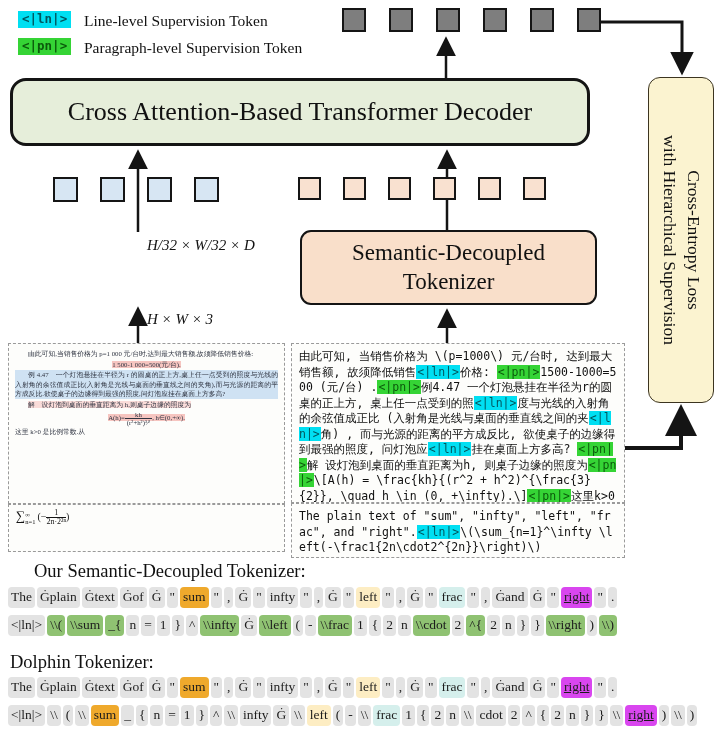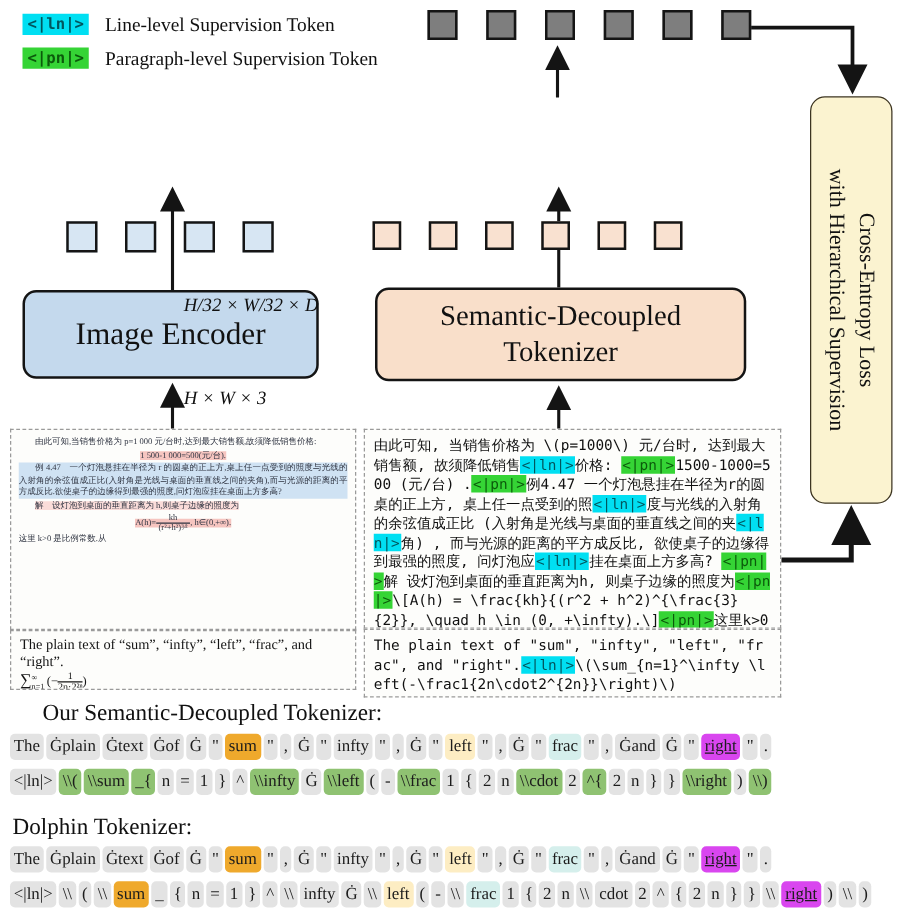--- a/index.html
+++ b/index.html
@@ -106,20 +106,23 @@
 
   <div class="squares squares-dark" style="left:342px;top:8px;">
       <div></div>
       <div></div>
       <div></div>
       <div></div>
       <div></div>
       <div></div>
     </div>
 
+  <div class="archbox decoder" style="left:10px;top:78px;width:580px;height:68px;">
+    <span>Cross Attention-Based Transformer Decoder</span>
+  </div>
 
   <div class="archbox lossbox" style="left:648px;top:77px;width:66px;height:326px;">
     <div class="rot">
       <div>Cross-Entropy Loss</div>
       <div>with Hierarchical Supervision</div>
     </div>
   </div>
 
   <div class="squares squares-blue" style="left:53px;top:177px;">
       <div></div>
@@ -131,43 +134,39 @@
       <div></div>
       <div></div>
       <div></div>
       <div></div>
       <div></div>
       <div></div>
     </div>
 
   <span class="dimlabel" style="left:147px;top:206px;margin-top:31px;">H/32 × W/32 × D</span>
 
-  <div class="archbox encoder" style="left:18px;top:232px;width:237px;height:71px;">
-    <span>Image Encoder</span>
-  </div>
   <div class="archbox toknzr" style="left:300px;top:230px;width:297px;height:75px;">
     <span>
       <span style="display:block;">Semantic-Decoupled</span>
       <span style="display:block;">Tokenizer</span>
     </span>
   </div>
 
   <span class="dimlabel" style="left:147px;top:311px;">H × W × 3</span>
 
   <div class="dashedbox scan" style="left:8px;top:343px;width:277px;height:161px;">
     <p class="indent">由此可知,当销售价格为 p=1 000 元/台时,达到最大销售额,故须降低销售价格:</p>
     <p class="center"><span class="hl-pink">1 500-1 000=500(元/台).</span></p>
     <p class="hl-blue indent">例 4.47　一个灯泡悬挂在半径为 r 的圆桌的正上方,桌上任一点受到的照度与光线的入射角的余弦值成正比(入射角是光线与桌面的垂直线之间的夹角),而与光源的距离的平方成反比.欲使桌子的边缘得到最强的照度,问灯泡应挂在桌面上方多高?</p>
     <p class="indent"><span class="hl-lightpink">解　设灯泡到桌面的垂直距离为 h,则桌子边缘的照度为</span></p>
     <p class="center"><span class="hl-pink"><span>A(h)=</span><span class="frac"><span class="num">kh</span><span class="den">(r²+h²)³⁄²</span></span><span>,  h∈(0,+∞).</span></span></p>
     <p>这里 k&gt;0 是比例常数.从</p>
   </div>
 
   <div class="dashedbox plainbox" style="left:8px;top:504px;width:277px;height:48px;">
-    <div>The plain text of “sum”, “infty”, “left”, “frac”, and “right”.</div>
     <div class="f">
       <span class="sig">∑</span><span class="limits">
           <span>∞</span>
           <span>n=1</span>
         </span><span>(−</span><span class="pf-frac"><span class="num">1</span><span>2n·2²ⁿ</span></span><span>)</span>
     </div>
   </div>
 
   <div class="dashedbox monopanel" style="left:291px;top:343px;width:334px;height:160px;"><span>由此可知, 当销售价格为 \(p=1000\) 元/台时, 达到最大销售额, 故须降低销售</span><span class="chip-ln">&lt;|ln|&gt;</span><span>价格: </span><span class="chip-pn">&lt;|pn|&gt;</span><span>1500-1000=500 (元/台) .</span><span class="chip-pn">&lt;|pn|&gt;</span><span>例4.47 一个灯泡悬挂在半径为r的圆桌的正上方, 桌上任一点受到的照</span><span class="chip-ln">&lt;|ln|&gt;</span><span>度与光线的入射角的余弦值成正比 (入射角是光线与桌面的垂直线之间的夹</span><span class="chip-ln">&lt;|ln|&gt;</span><span>角) , 而与光源的距离的平方成反比, 欲使桌子的边缘得到最强的照度, 问灯泡应</span><span class="chip-ln">&lt;|ln|&gt;</span><span>挂在桌面上方多高? </span><span class="chip-pn">&lt;|pn|&gt;</span><span>解 设灯泡到桌面的垂直距离为h, 则桌子边缘的照度为</span><span class="chip-pn">&lt;|pn|&gt;</span><span>\[A(h) = \frac{kh}{(r^2 + h^2)^{\frac{3}{2}}, \quad h \in (0, +\infty).\]</span><span class="chip-pn">&lt;|pn|&gt;</span><span>这里k&gt;0是比例常数.从</span></div>
   <div class="dashedbox monopanel" style="left:291px;top:503px;width:334px;height:55px;"><span>The plain text of "sum", "infty", "left", "frac", and "right".</span><span class="chip-ln">&lt;|ln|&gt;</span><span>\(\sum_{n=1}^\infty \left(-\frac1{2n\cdot2^{2n}}\right)\)</span></div>

